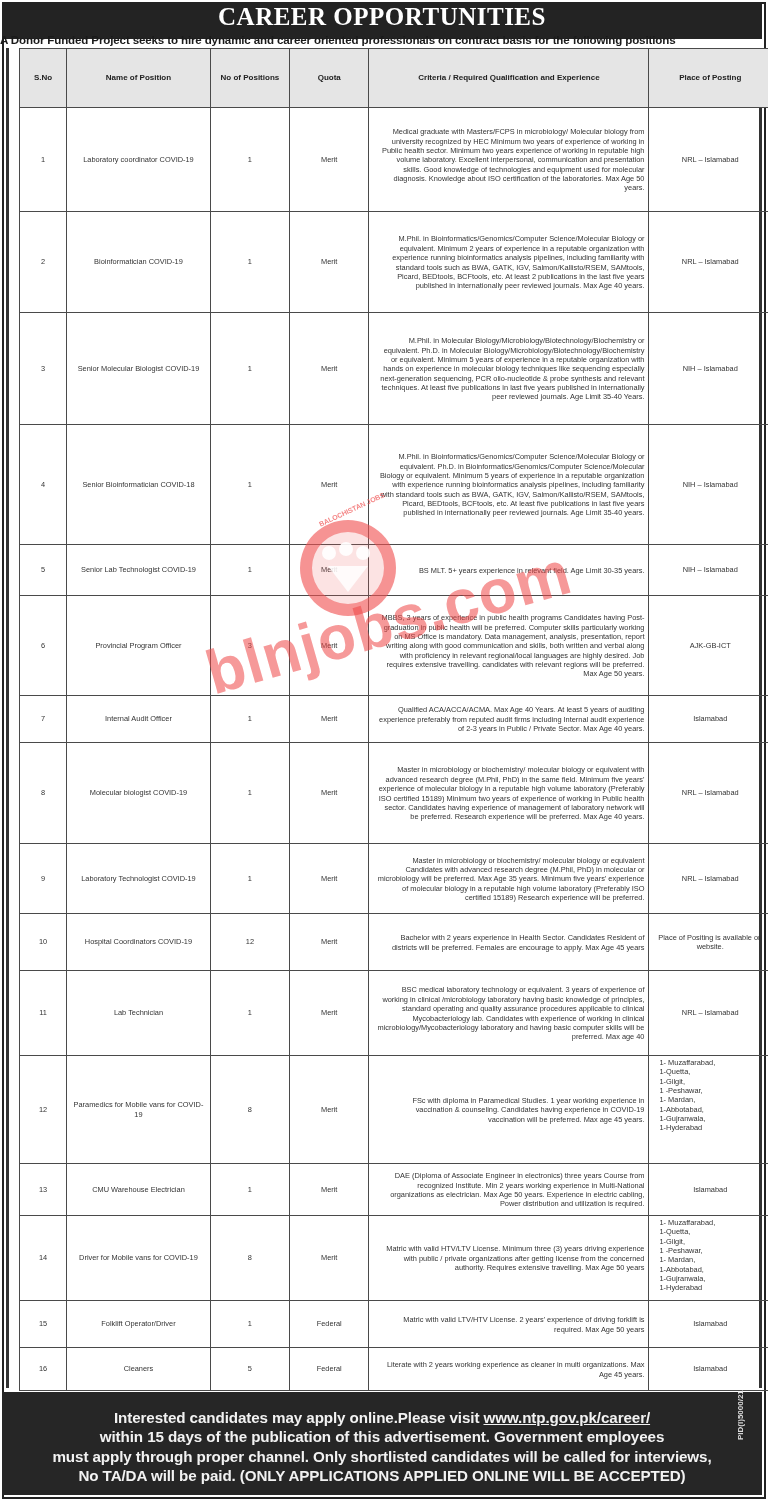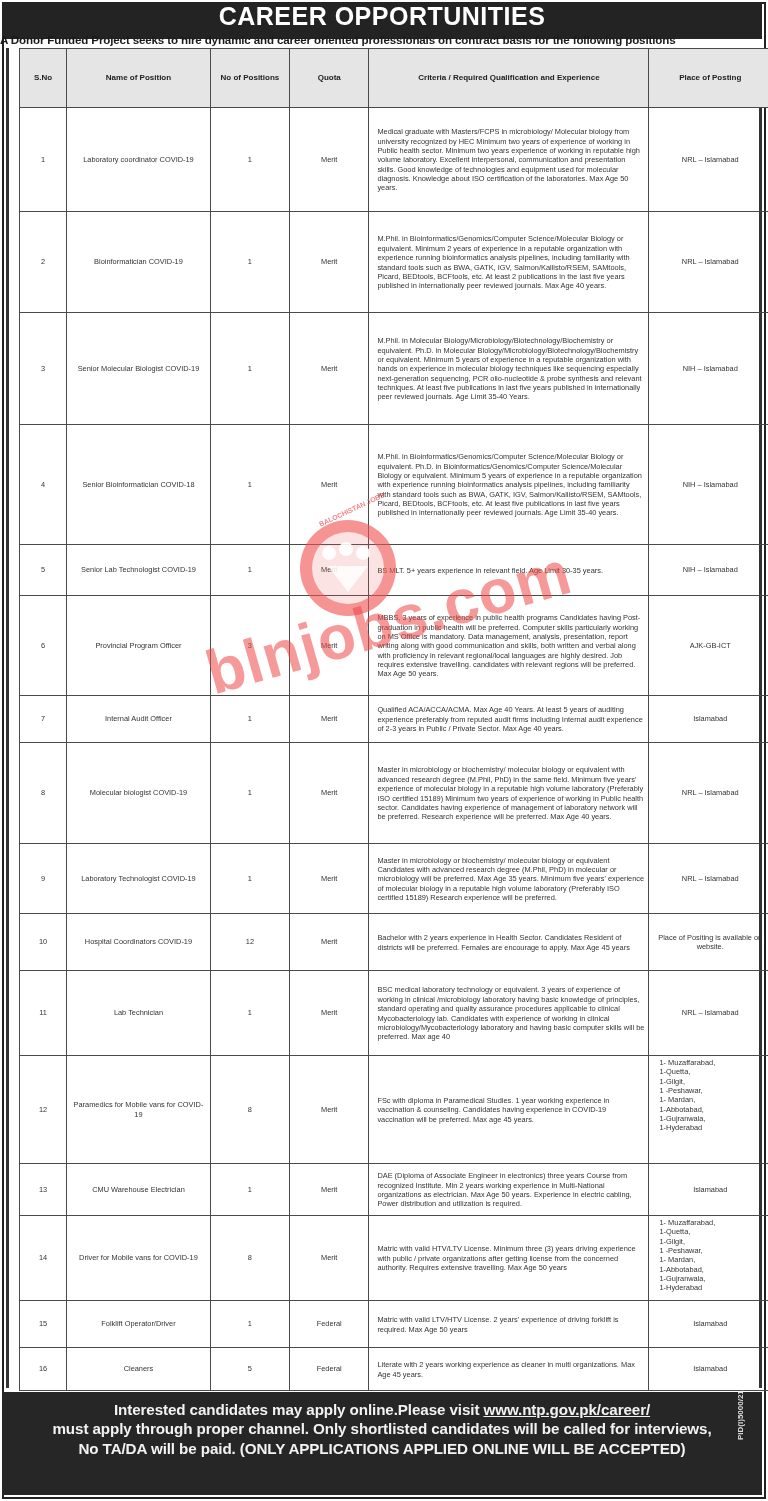--- a/index.html
+++ b/index.html
@@ -6,21 +6,21 @@
   html, body { width: 768px; height: 1501px; background: #ffffff; overflow: hidden; }
   body { font-family: "Liberation Sans", sans-serif; color: #1a1a1a; position: relative; }
 
   .frame {
     position: absolute; left: 2px; top: 2px; width: 764px; height: 1497px;
     border: 2px solid #222; background: #fff;
   }
   .title-bar {
     position: absolute; left: 2px; top: 2px; width: 760px; height: 37px;
     background: #232323; color: #fff; text-align: center;
-    font-family: Liberation Sans, sans-serif; font-weight: bold;
+    font-family: Liberation Serif, serif; font-weight: bold;
     font-size: 25px; line-height: 29px; letter-spacing: 0.5px;
   }
   .subtitle {
     position: absolute; left: 0; top: 32px; width: 764px; height: 16px;
     text-align: left; font-weight: bold; font-size: 11.6px; line-height: 16px;
     letter-spacing: -0.15px; white-space: nowrap;
   }
   .side-rule { position: absolute; top: 48px; width: 3px; height: 1340px; background: #333; }
 
   table.jobs {
@@ -29,28 +29,28 @@
   }
   table.jobs th, table.jobs td {
     border: 1px solid #4a4a4a; font-size: 7.4px; line-height: 9.35px;
     vertical-align: middle; color: #333;
   }
   table.jobs thead th {
     background: #e5e5e5; font-weight: bold; height: 59px; text-align: center; font-size: 8px; line-height: 10px;
     color: #222;
   }
   td.c-center { text-align: center; padding: 0 4px; }
-  td.c-crit { text-align: left; vertical-align: top; padding: 1px 4px 0 8px; color: #3a3a3a; }
+  td.c-crit { text-align: right; vertical-align: top; padding: 1px 4px 0 8px; color: #3a3a3a; }
   td.c-place { text-align: center; padding: 0 4px; }
   td.c-place.list { text-align: left; vertical-align: top; padding: 2px 6px 0 10px; }
 
   .footer {
     position: absolute; left: 2px; top: 1392px; width: 760px; height: 103px;
     background: #262626; color: #f2f2f2; text-align: center;
-    font-weight: bold; font-size: 15.2px; line-height: 19.4px; padding-top: 8px;
+    font-weight: bold; font-size: 15.2px; line-height: 19.4px; padding-top: 16px;
     letter-spacing: -0.1px;
   }
   .footer .link { text-decoration: underline; color: #f2f2f2; }
   .pid {
     position: absolute; left: 734px; top: 1440px; width: 60px; height: 14px;
     transform: rotate(-90deg); transform-origin: left top; color: #ddd;
     font-size: 8px; font-weight: bold; line-height: 14px; white-space: nowrap;
   }
 
   .wm-logo {
@@ -249,16 +249,17 @@
   <span class="dot" style="left:10px"></span>
   <span class="dot" style="left:27px;top:10px"></span>
   <span class="dot" style="left:44px"></span>
   <span class="tri"></span>
 </div>
 <div class="wm-arc">BALOCHISTAN JOBS</div>
 <div class="wm-text">blnjobs.com</div>
 
 <div class="footer">
   <div><span>Interested candidates may apply online.Please visit </span><span class="link">www.ntp.gov.pk/career/</span></div>
+  <div>within 15 days of the publication of this advertisement. Government employees</div>
   <div>must apply through proper channel. Only shortlisted candidates will be called for interviews,</div>
   <div>No TA/DA will be paid. (ONLY APPLICATIONS APPLIED ONLINE WILL BE ACCEPTED)</div>
 </div>
 <div class="pid">PID(I)5000/21</div>
 
 </body></html>

